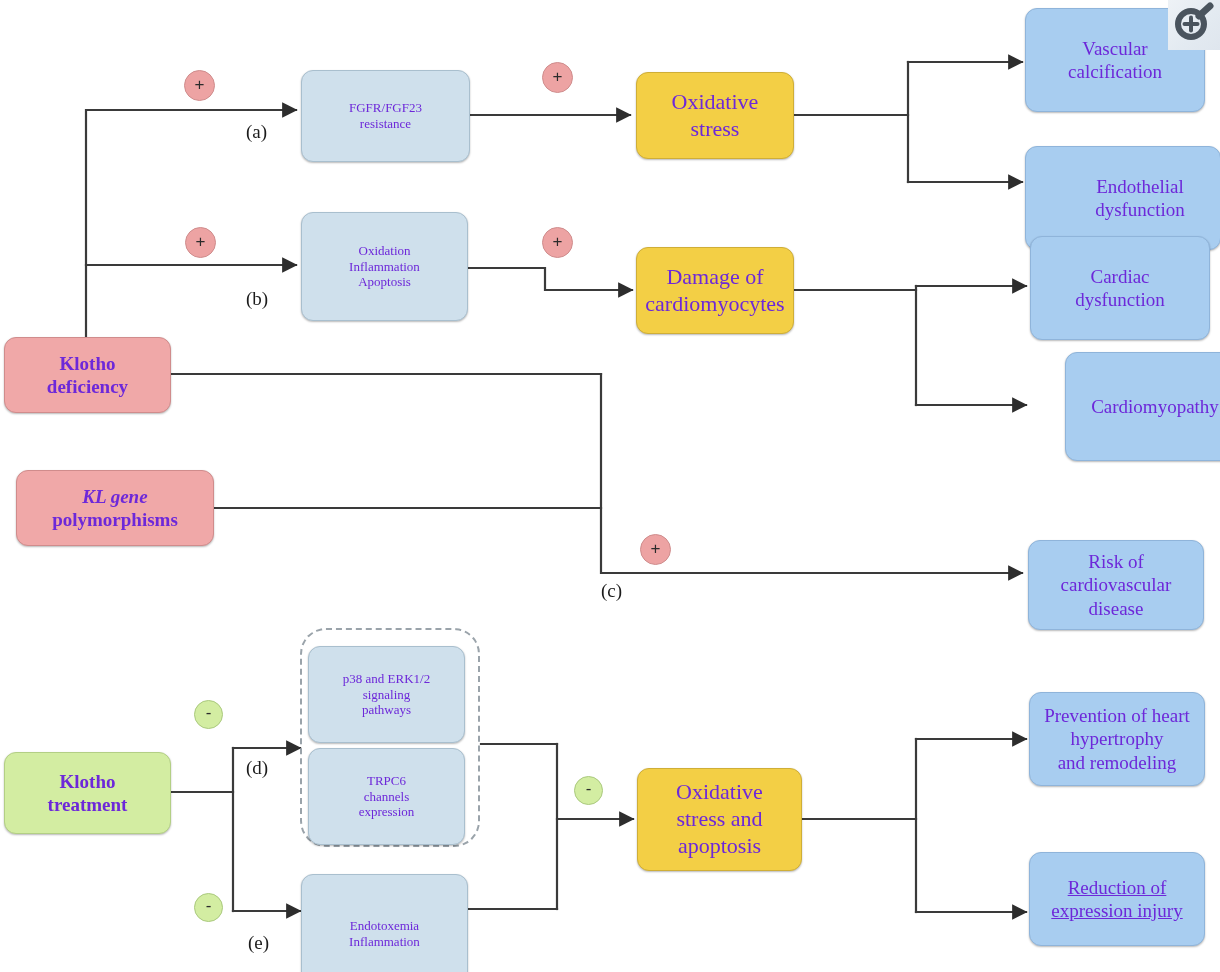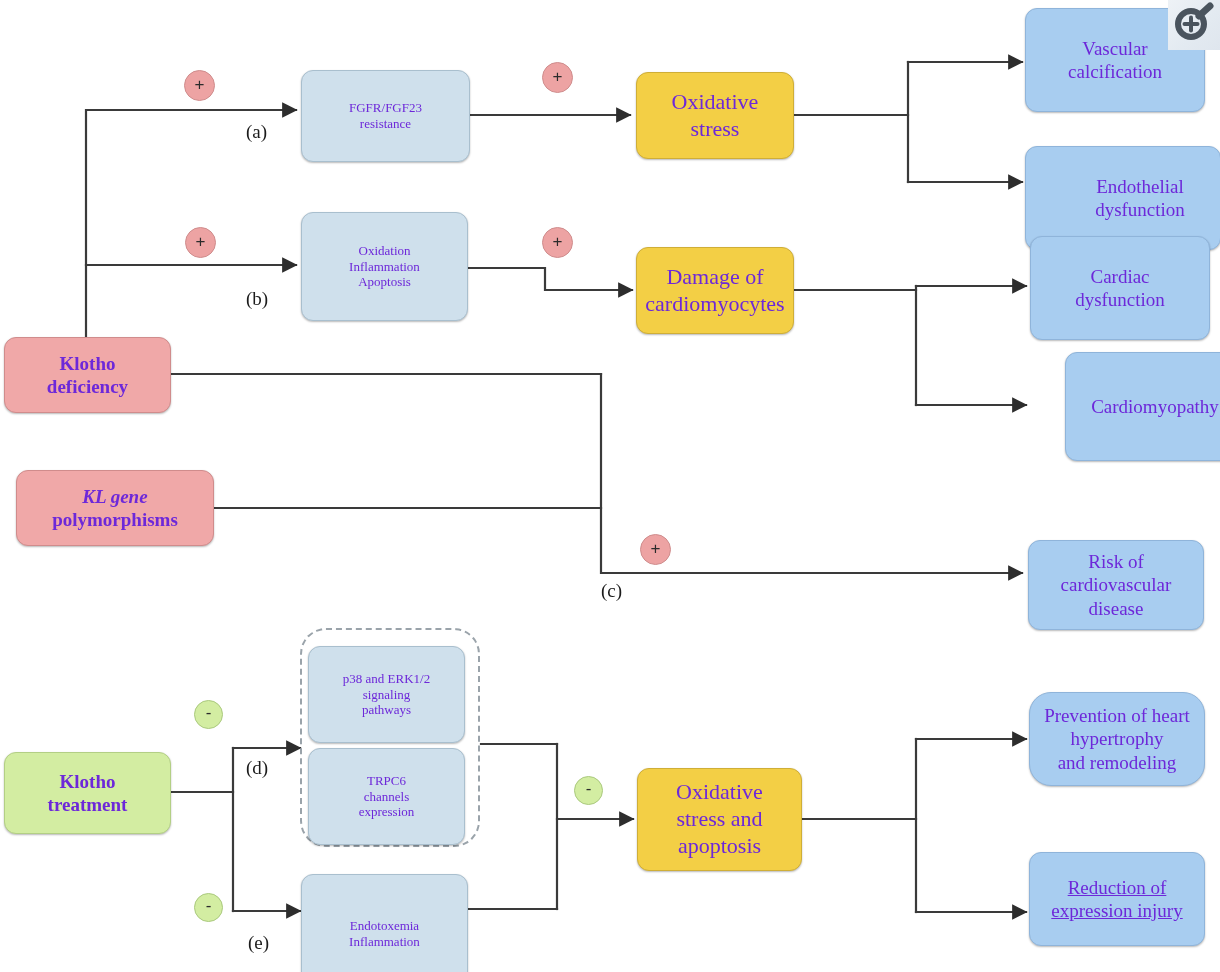--- a/index.html
+++ b/index.html
@@ -205,21 +205,21 @@
   </div>
 
   <div class="node n-yellow" style="left:637px;top:768px;width:165px;height:103px;">
     <span>
       <span>Oxidative</span>
       <span>stress and</span>
       <span>apoptosis</span>
     </span>
   </div>
 
-  <div class="node n-blue" style="left:1029px;top:692px;width:176px;height:94px;border-radius:22px;">
+  <div class="node n-blue" style="left:1029px;top:692px;width:176px;height:94px;">
     <span>
       <span>Prevention of heart</span>
       <span>hypertrophy</span>
       <span>and remodeling</span>
     </span>
   </div>
 
   <div class="node n-blue" style="left:1029px;top:852px;width:176px;height:94px;text-decoration:underline;">
     <span>
       <span>Reduction of</span>

